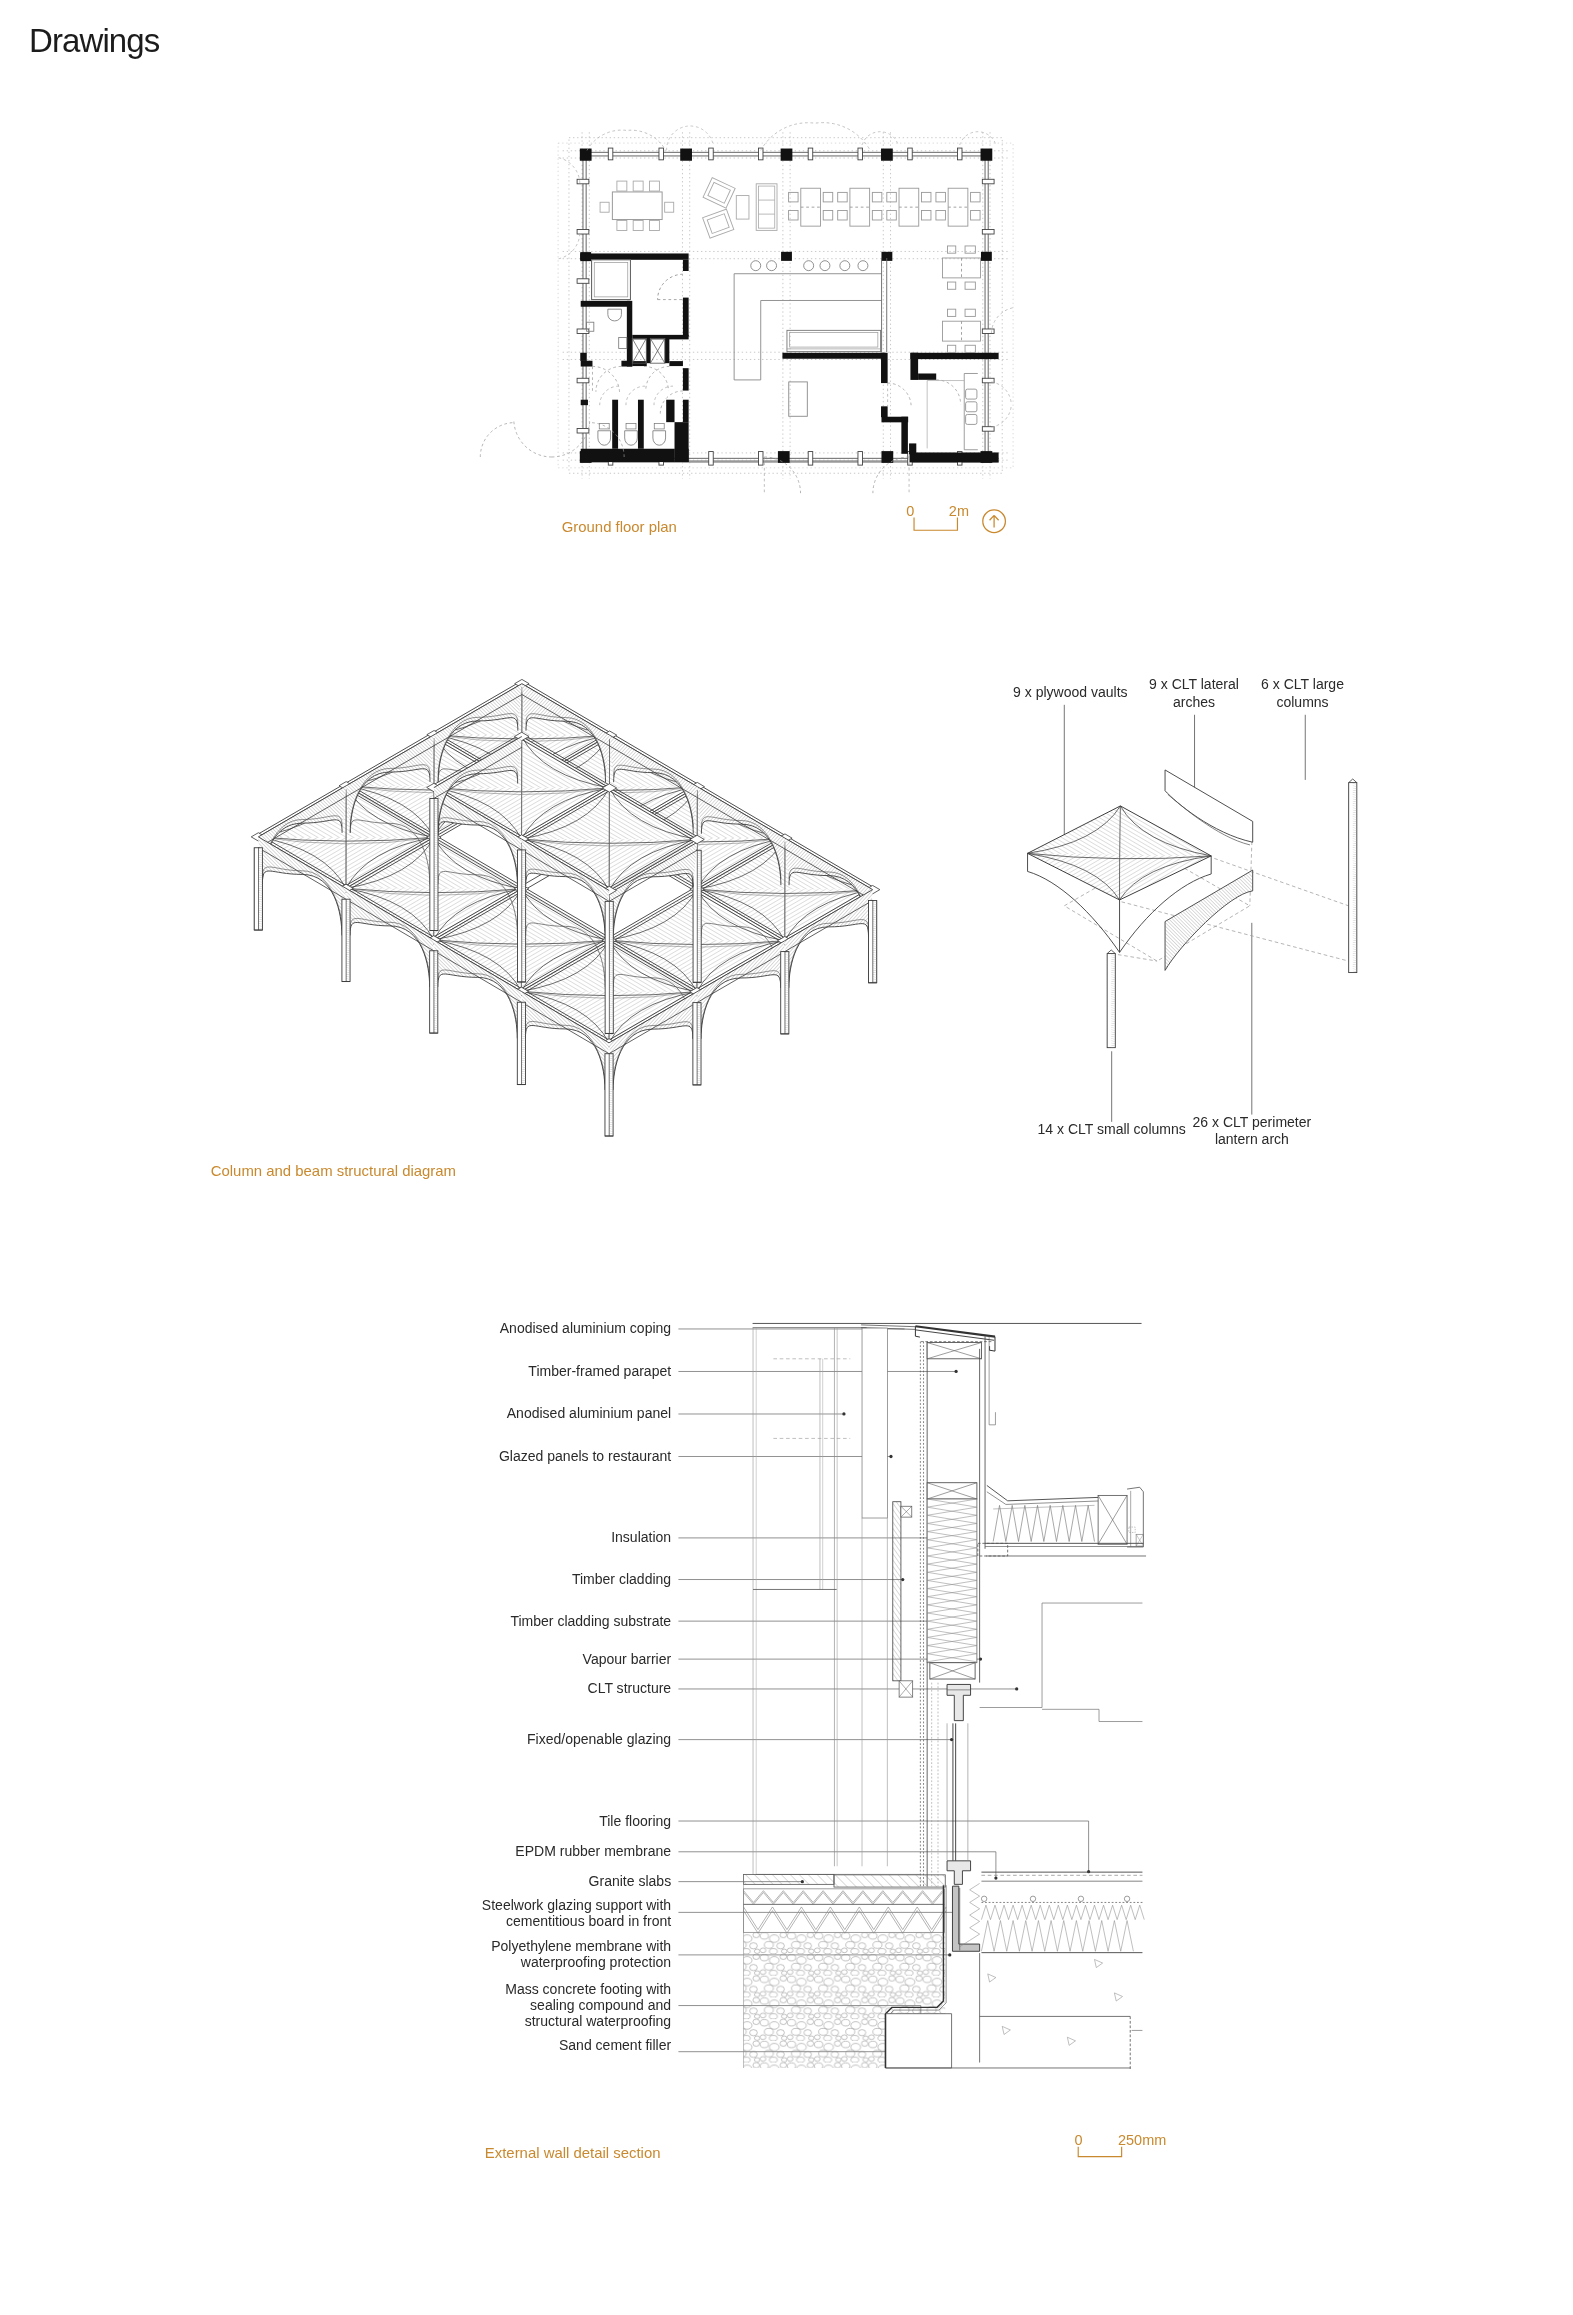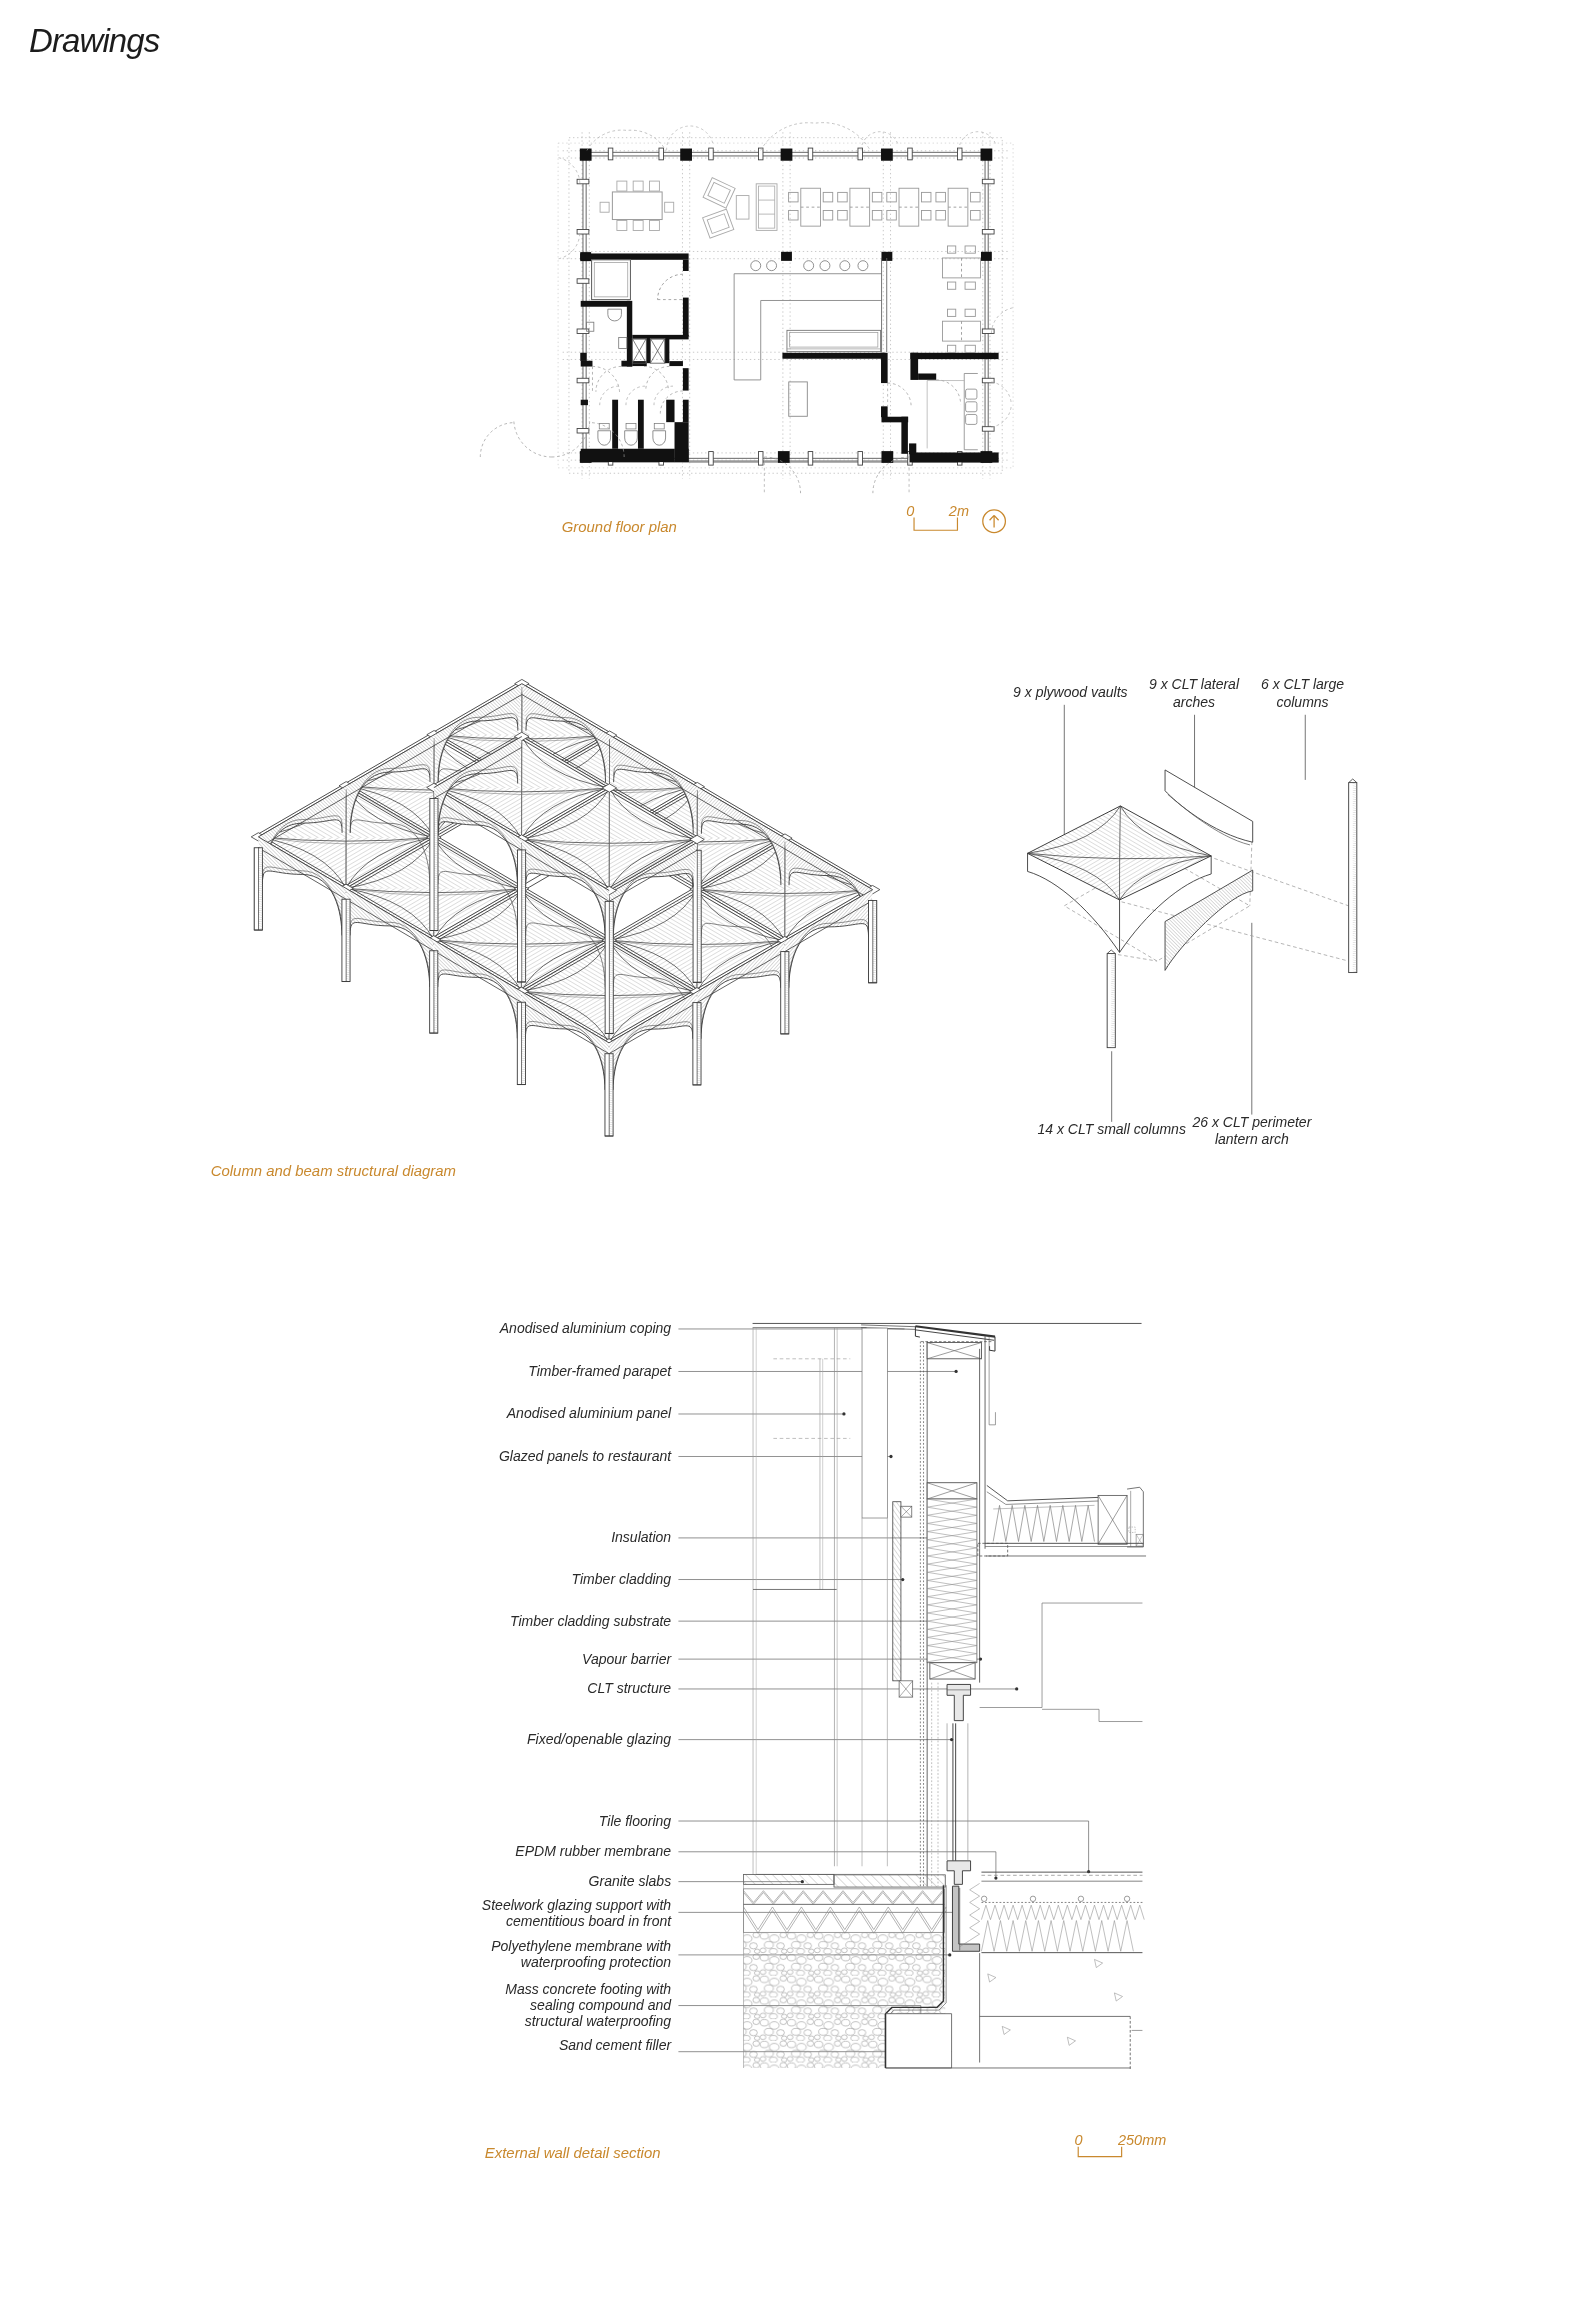--- a/index.html
+++ b/index.html
@@ -1,16 +1,16 @@
 <!DOCTYPE html>
 <html style="font-size:14.5px"><head><meta charset="utf-8">
 <style>
  html,body{margin:0;padding:0;background:#fff;}
  #page{position:relative;width:1573px;height:2316px;background:#fff;overflow:hidden;
-        font-family:"Liberation Sans",sans-serif;font-style:italic;}
+        font-family:"Liberation Sans",sans-serif;}
 </style></head>
 <body>
 <div id="page">
 
 <div style="position:absolute;left:29px;top:22px;font-size:33px;letter-spacing:-0.9px;color:#1c1c1c;">Drawings</div>
 <svg width="1573" height="2316" viewBox="0 0 1739 2560" style="position:absolute;left:0;top:0">
 <defs>
 <pattern id="ha" width="4" height="4" patternUnits="userSpaceOnUse" patternTransform="rotate(-30.2)">
   <line x1="0" y1="0" x2="4" y2="0" stroke="#8a8a8a" stroke-width="0.6"></line>
 </pattern>

